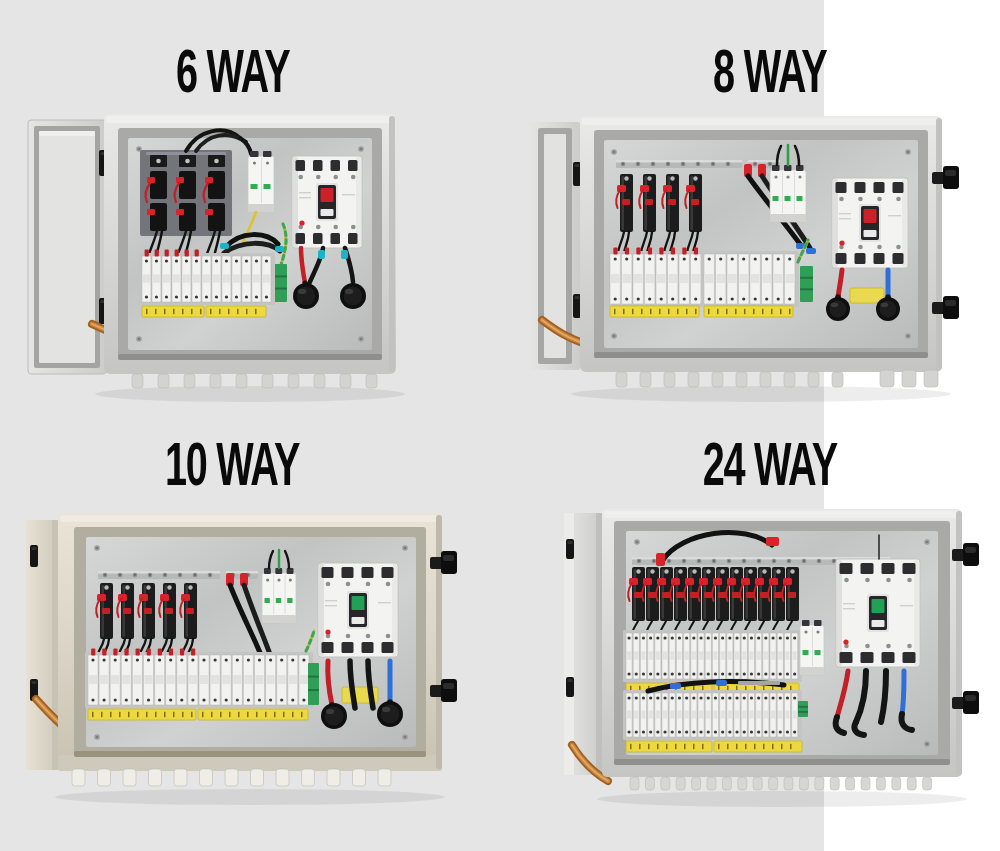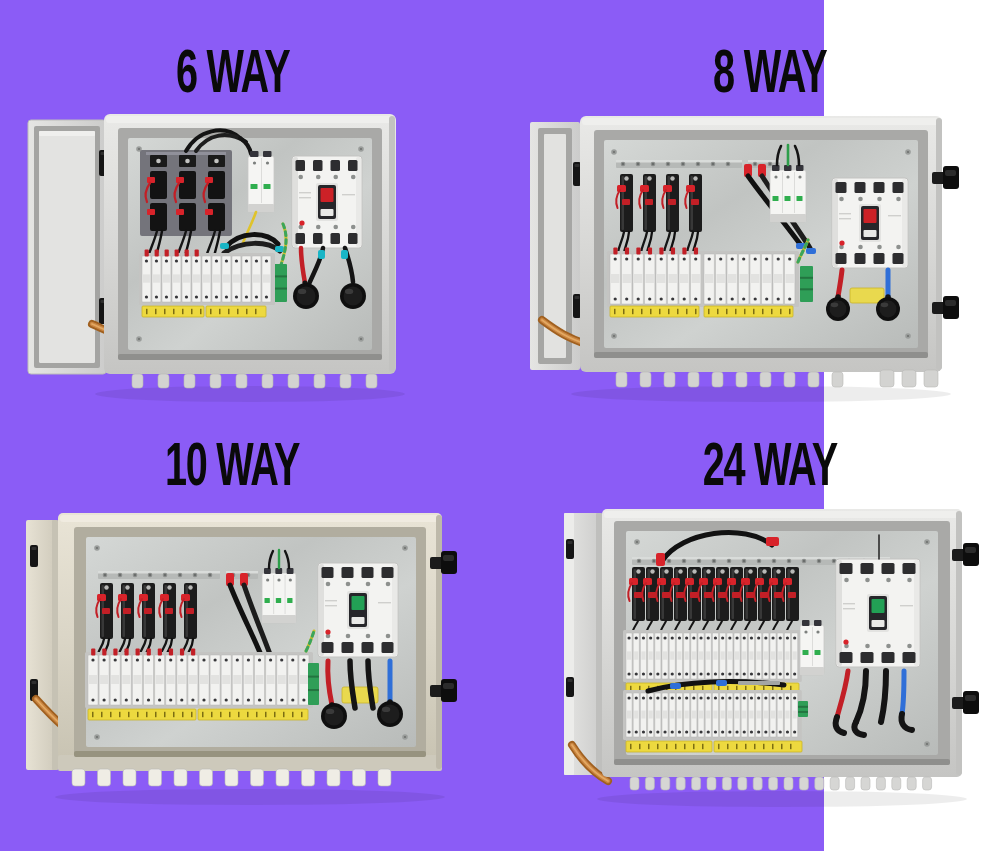--- a/index.html
+++ b/index.html
@@ -1,17 +1,17 @@
 <!DOCTYPE html>
 <html><head>
 <meta charset="utf-8">
 <style>
   html,body{margin:0;padding:0;background:#ffffff;}
   body{width:1000px;height:851px;overflow:hidden;font-family:"Liberation Sans",sans-serif;}
-  .canvas{width:824px;height:851px;display:grid;grid-template-columns:500px 500px;grid-template-rows:425px 426px;background:#8b5cf6;}
+  .canvas{width:824px;height:851px;display:grid;grid-template-columns:500px 500px;grid-template-rows:425px 426px;background:#e5e5e5;}
   .panel{position:relative;margin:0;padding:0;}
   .panel svg{position:absolute;left:0;top:0;display:block;}
   .way-title{position:absolute;left:0;right:0;margin:0;text-align:center;
     font-family:"Liberation Sans",sans-serif;font-weight:700;font-size:62px;line-height:1;
     color:#0a0a0a;letter-spacing:-2px;white-space:nowrap;}
   .p1 .way-title{top:40px;transform:scaleX(.64) translateX(-27px);}
   .p2 .way-title{top:40px;transform:scaleX(.64) translateX(31px);}
   .p3 .way-title{top:8px;transform:scaleX(.64) translateX(-28px);}
   .p4 .way-title{top:8px;transform:scaleX(.64) translateX(31px);}
 </style>

